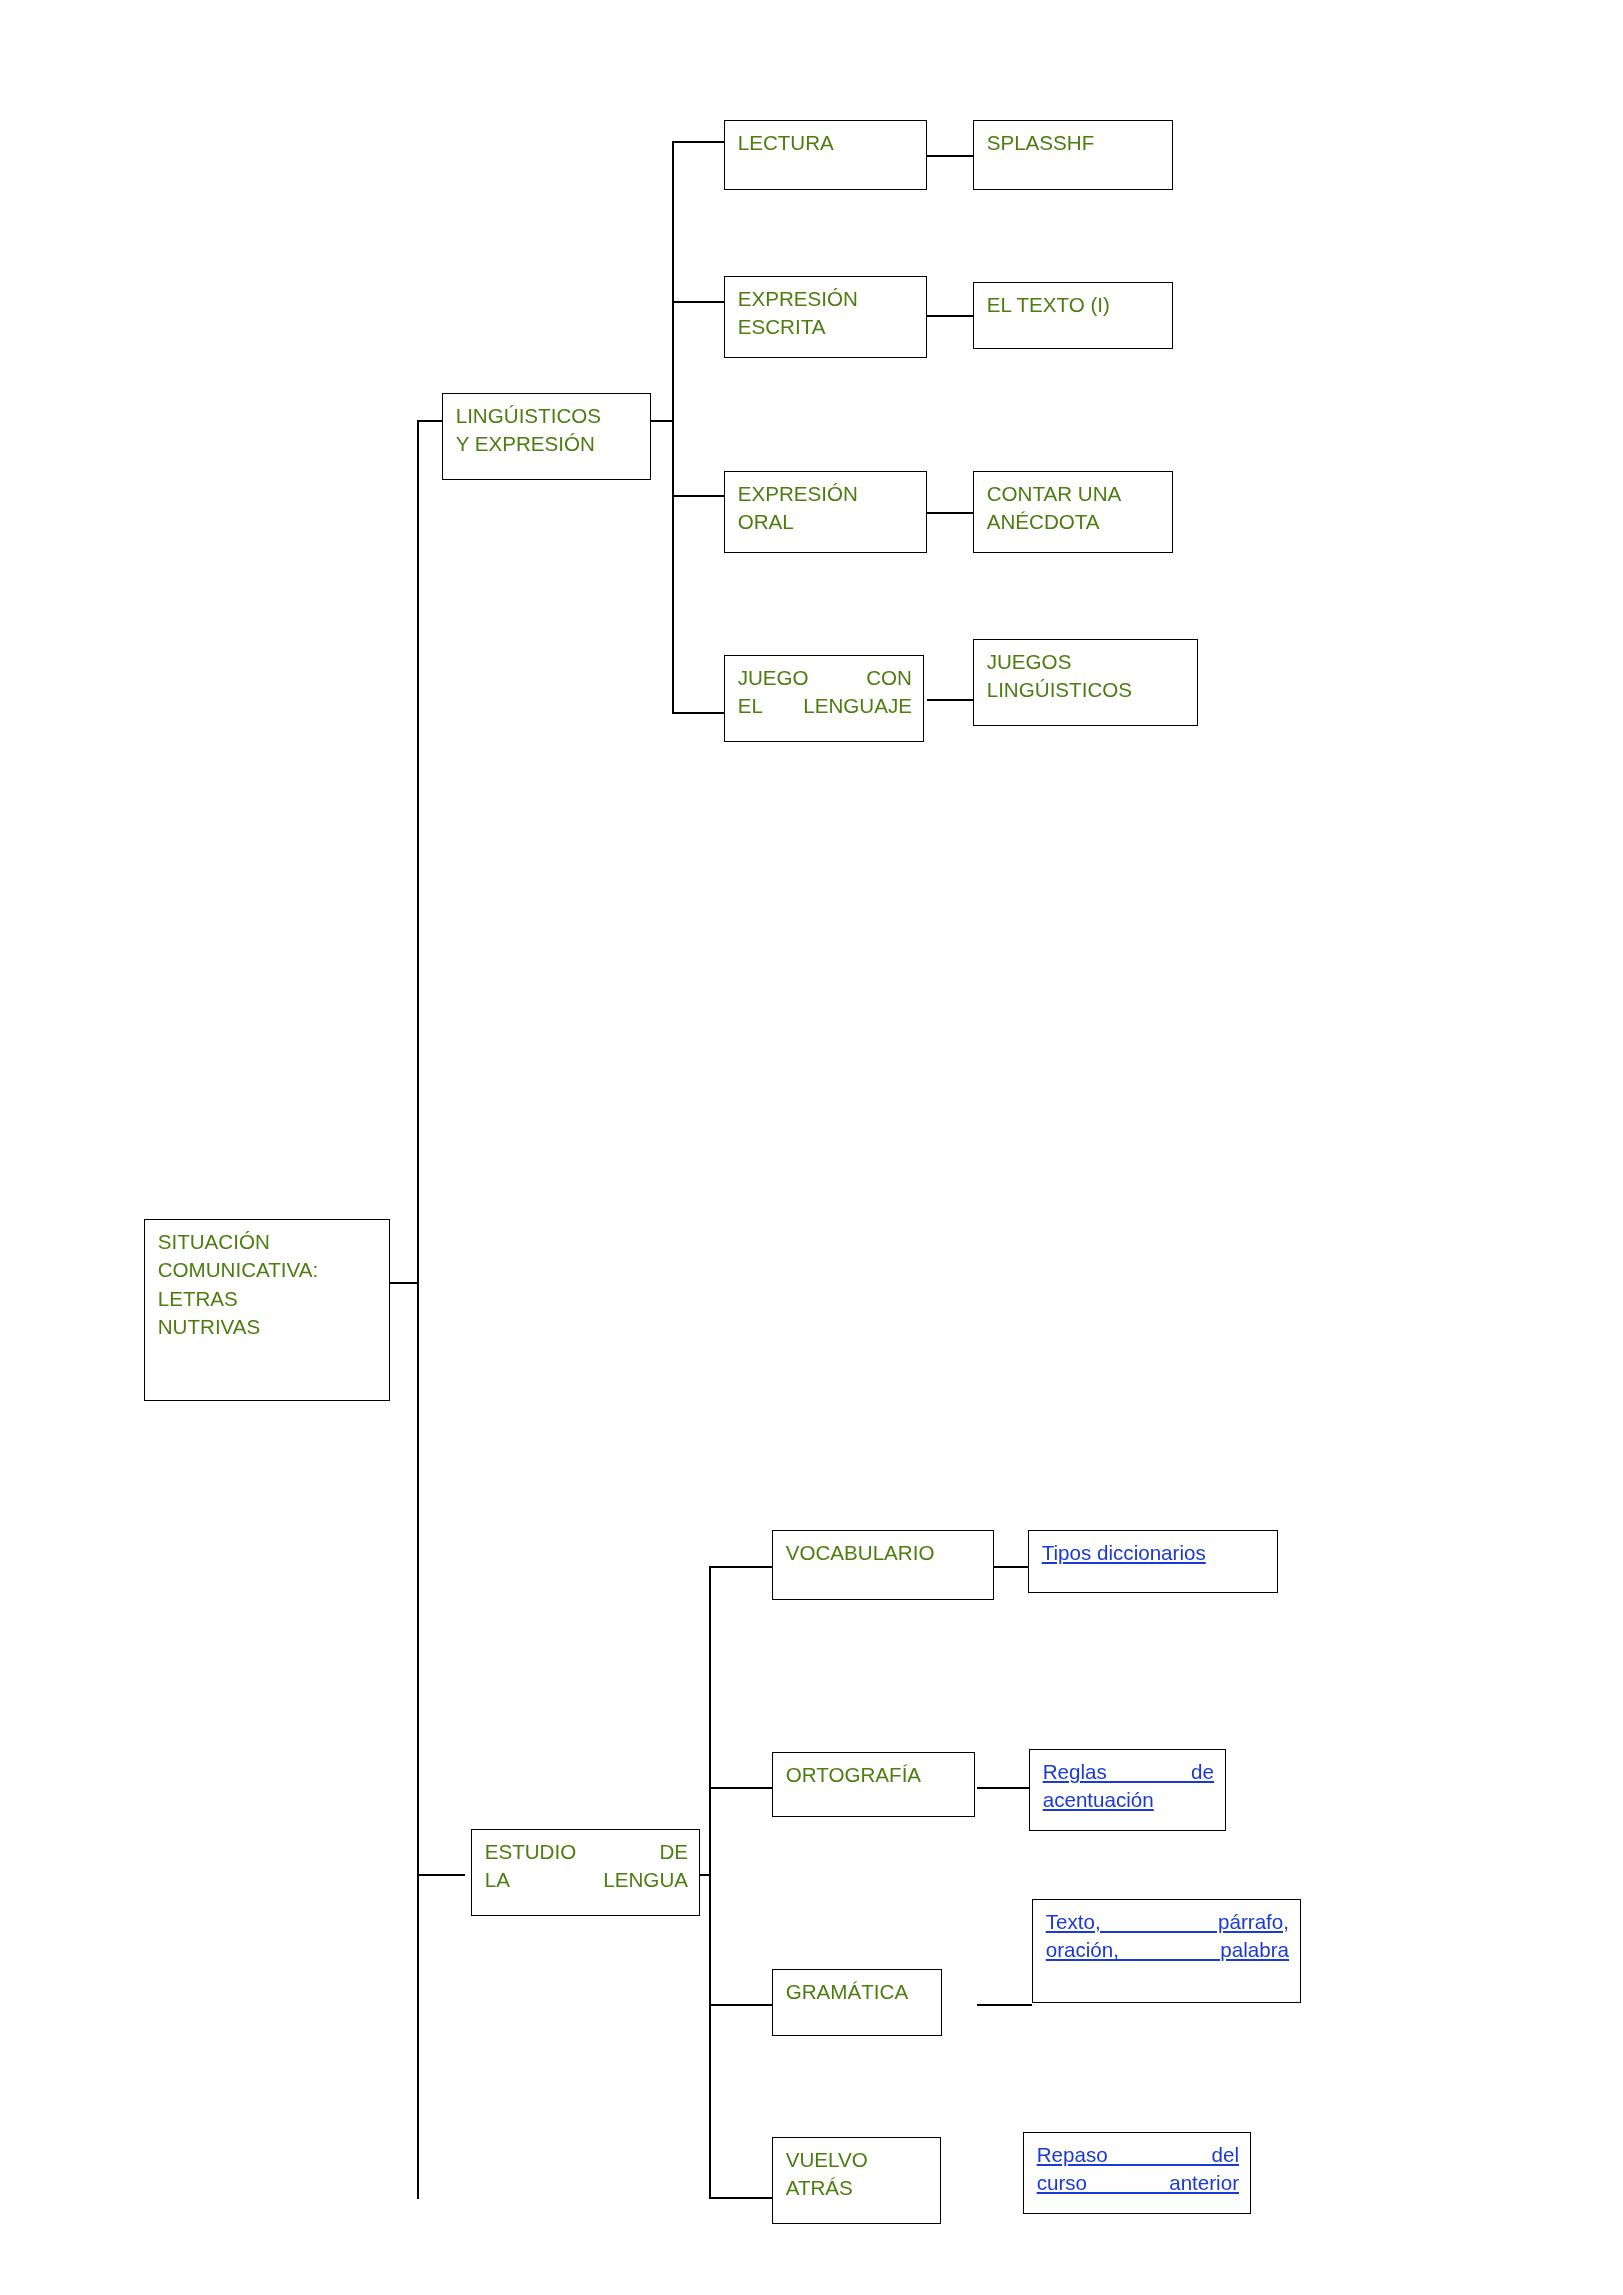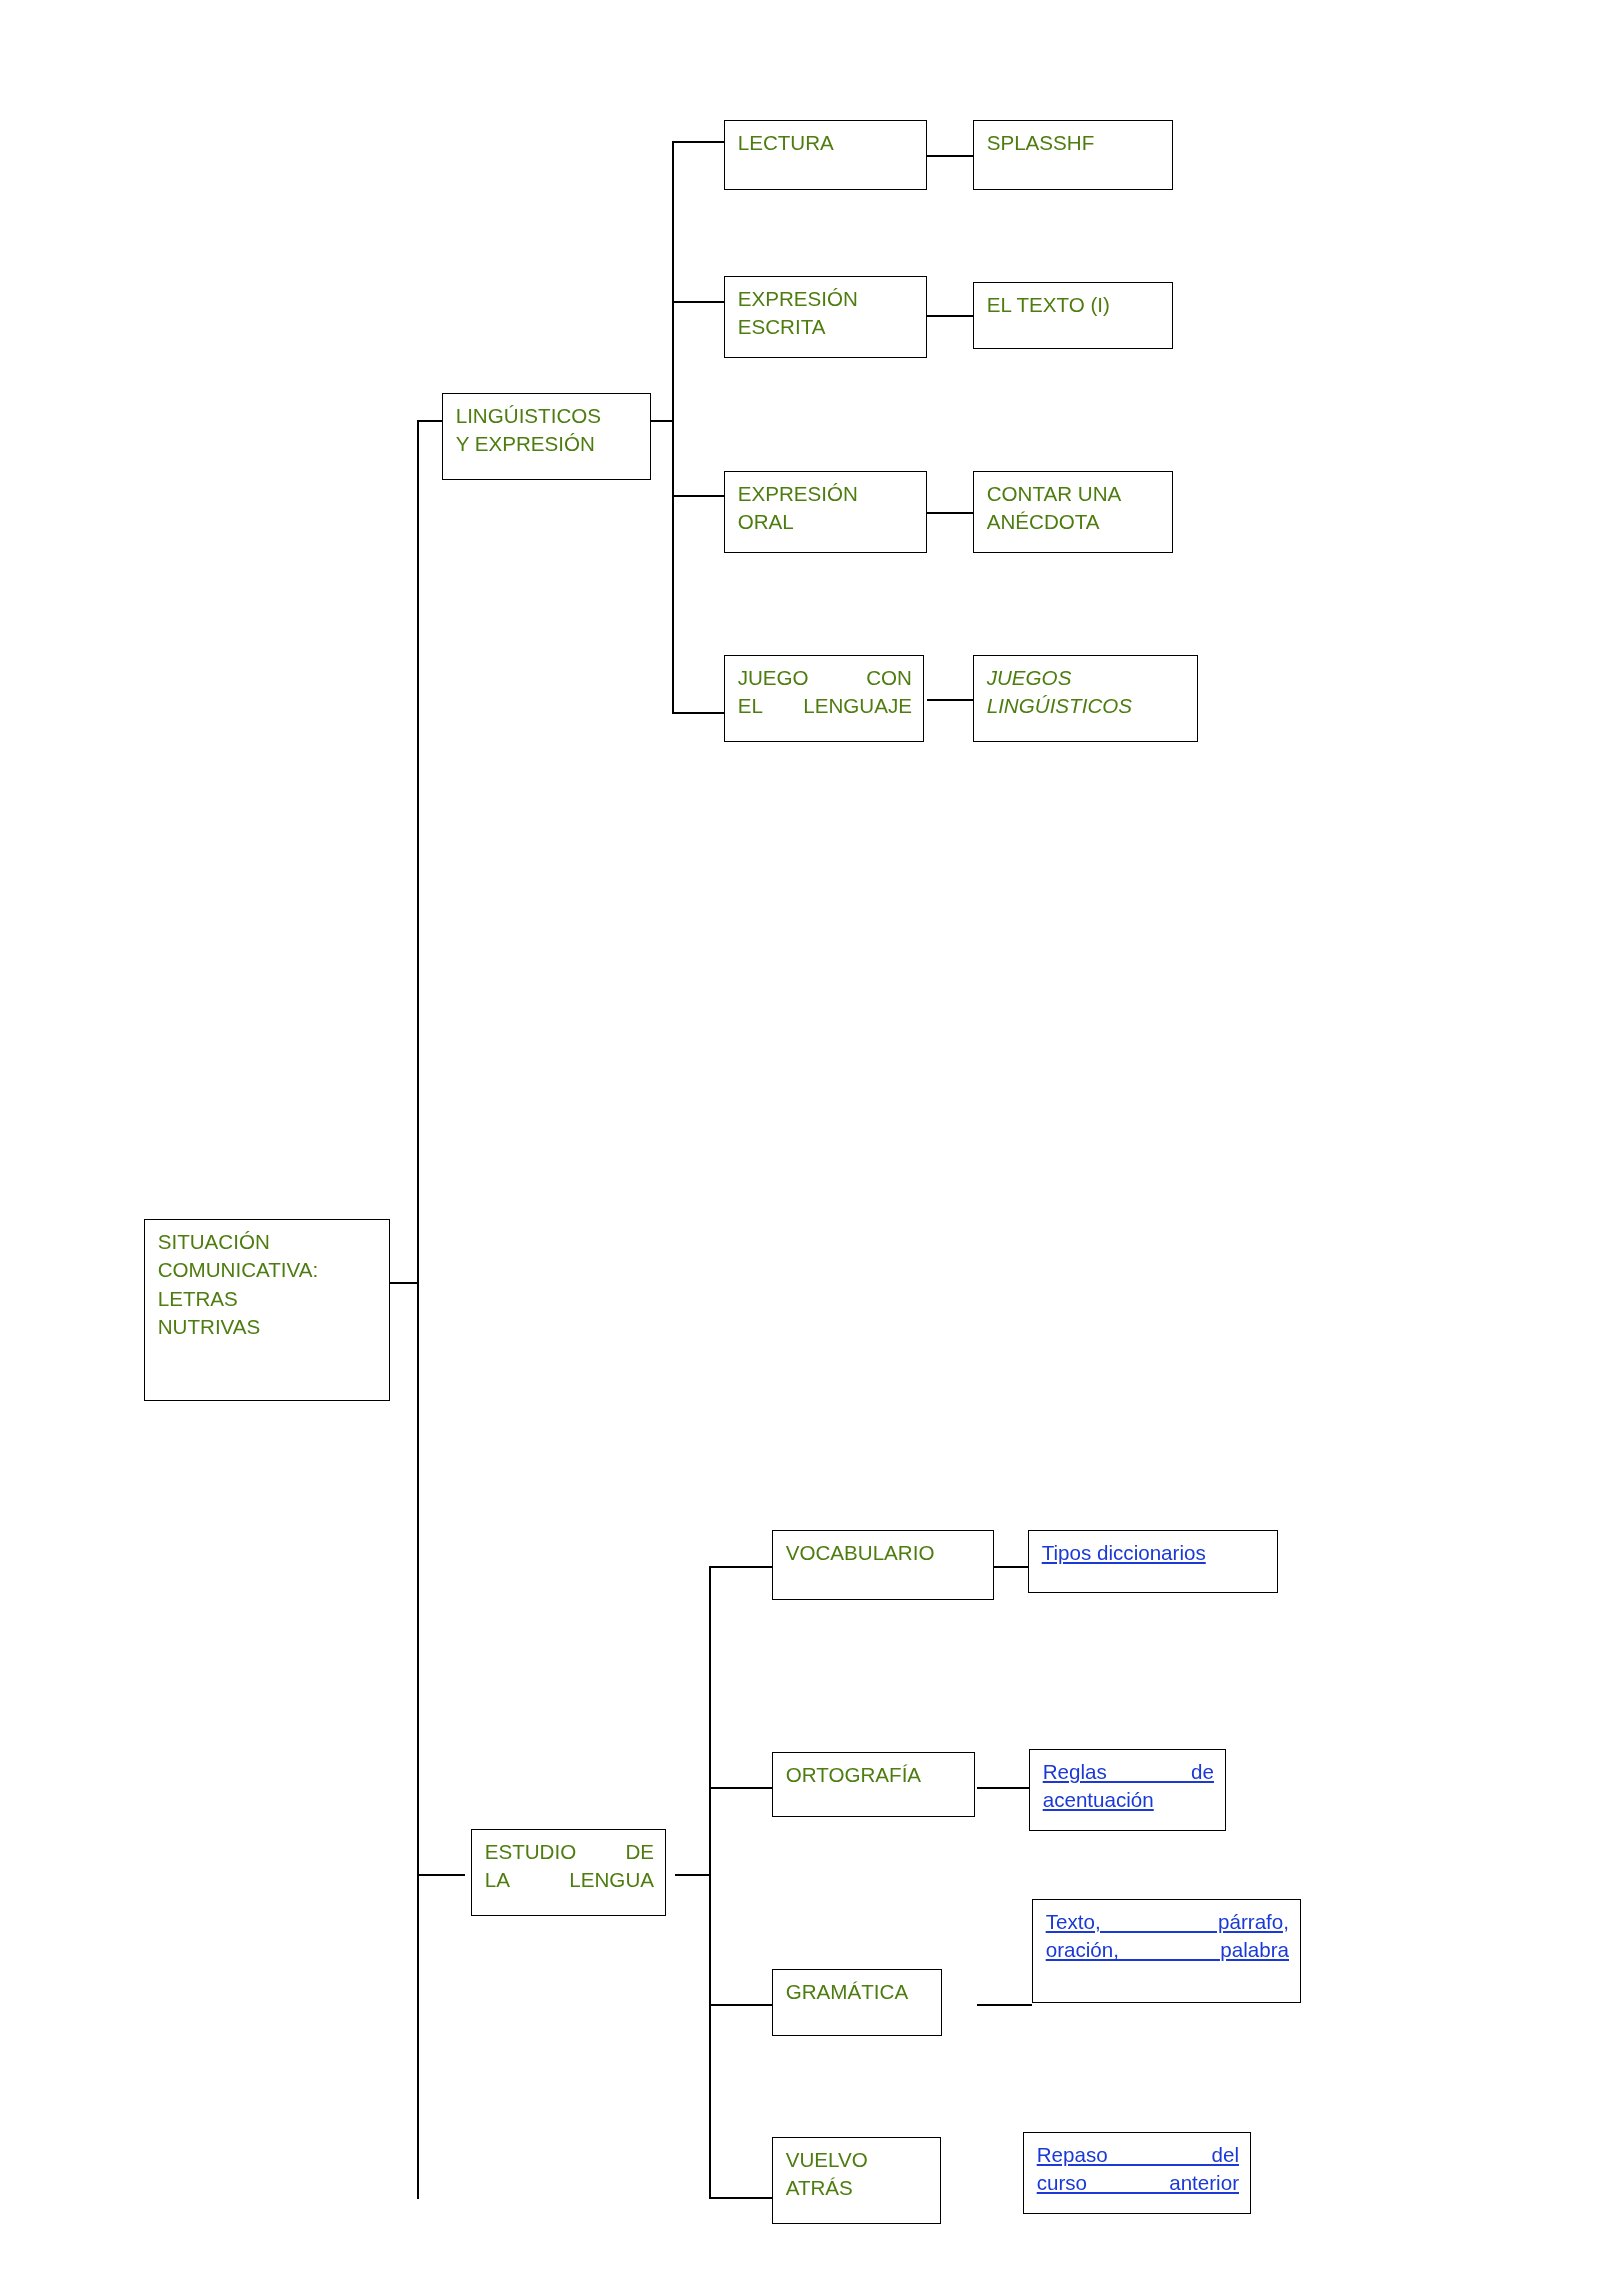--- a/index.html
+++ b/index.html
@@ -93,24 +93,24 @@
 ESCRITA</div>
   <div class="node" style="left:973px; top:282px; width:200px; height:67px;">EL TEXTO (I)</div>
 
   <div class="node" style="left:724px; top:471px; width:203px; height:82px;">EXPRESIÓN
 ORAL</div>
   <div class="node" style="left:973px; top:471px; width:200px; height:82px;">CONTAR UNA
 ANÉCDOTA</div>
 
   <div class="node justify" style="left:724px; top:655px; width:200px; height:87px;">JUEGO CON
 EL LENGUAJE</div>
-  <div class="node" style="left:973px; top:655px; width:225px; height:87px;font-style:italic;">JUEGOS
+  <div class="node" style="left:973px; top:639px; width:225px; height:87px;">JUEGOS
 LINGÚISTICOS</div>
 
-  <div class="node justify" style="left:471px; top:1829px; width:195px; height:87px;">ESTUDIO DE
+  <div class="node justify" style="left:471px; top:1829px; width:229px; height:87px;">ESTUDIO DE
 LA LENGUA</div>
 
   <div class="node" style="left:772px; top:1530px; width:222px; height:70px;">VOCABULARIO</div>
   <div class="node link" style="left:1028px; top:1530px; width:250px; height:63px;">Tipos diccionarios</div>
 
   <div class="node" style="left:772px; top:1752px; width:203px; height:65px;">ORTOGRAFÍA</div>
   <div class="node link justify" style="left:1029px; top:1749px; width:197px; height:82px;">Reglas de
 acentuación</div>
 
   <div class="node" style="left:772px; top:1969px; width:170px; height:67px;">GRAMÁTICA</div>

